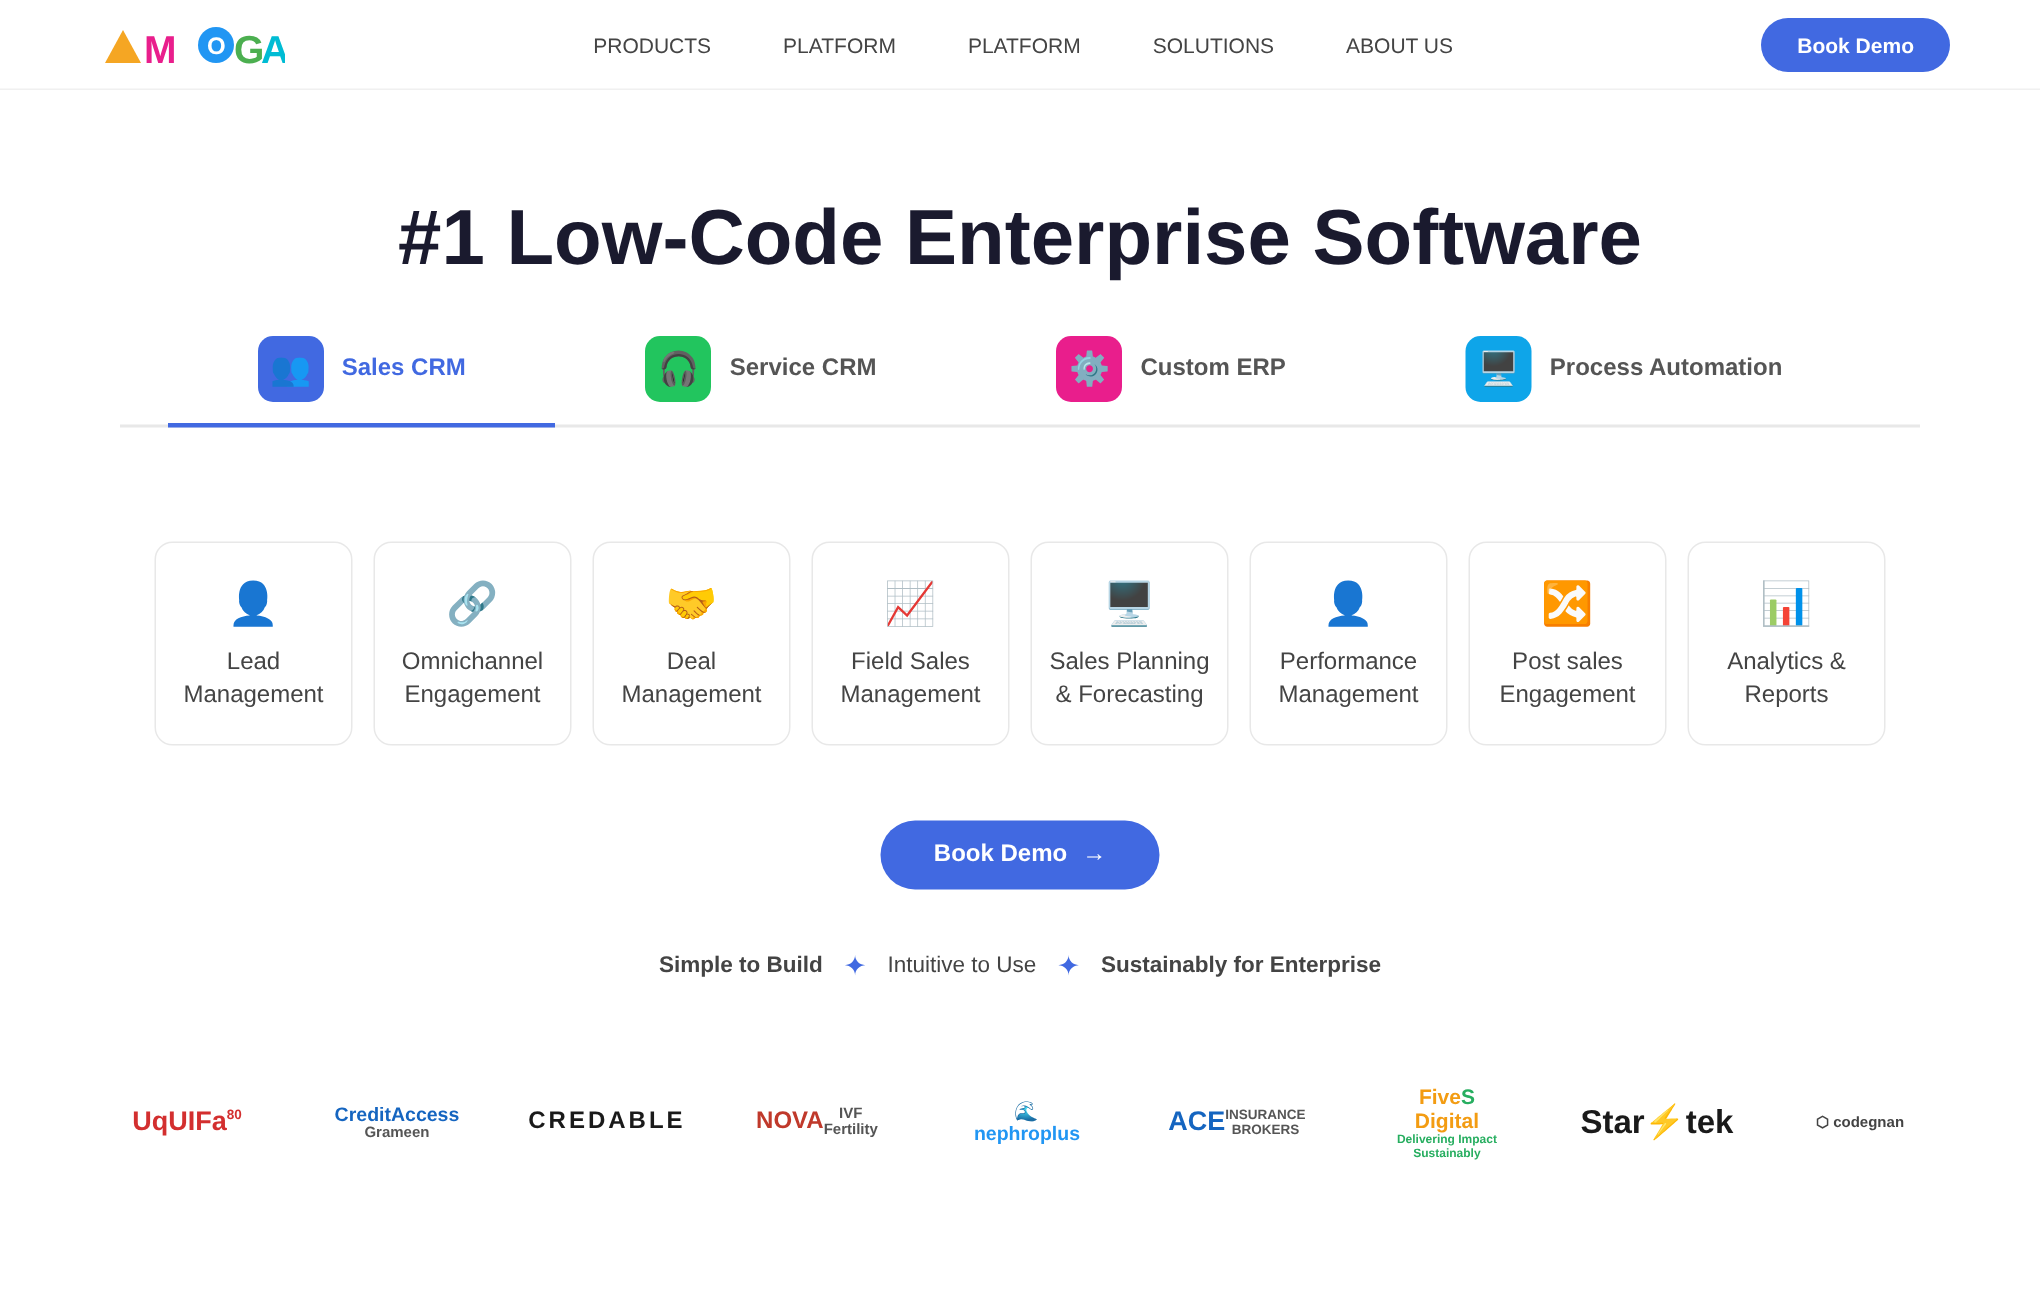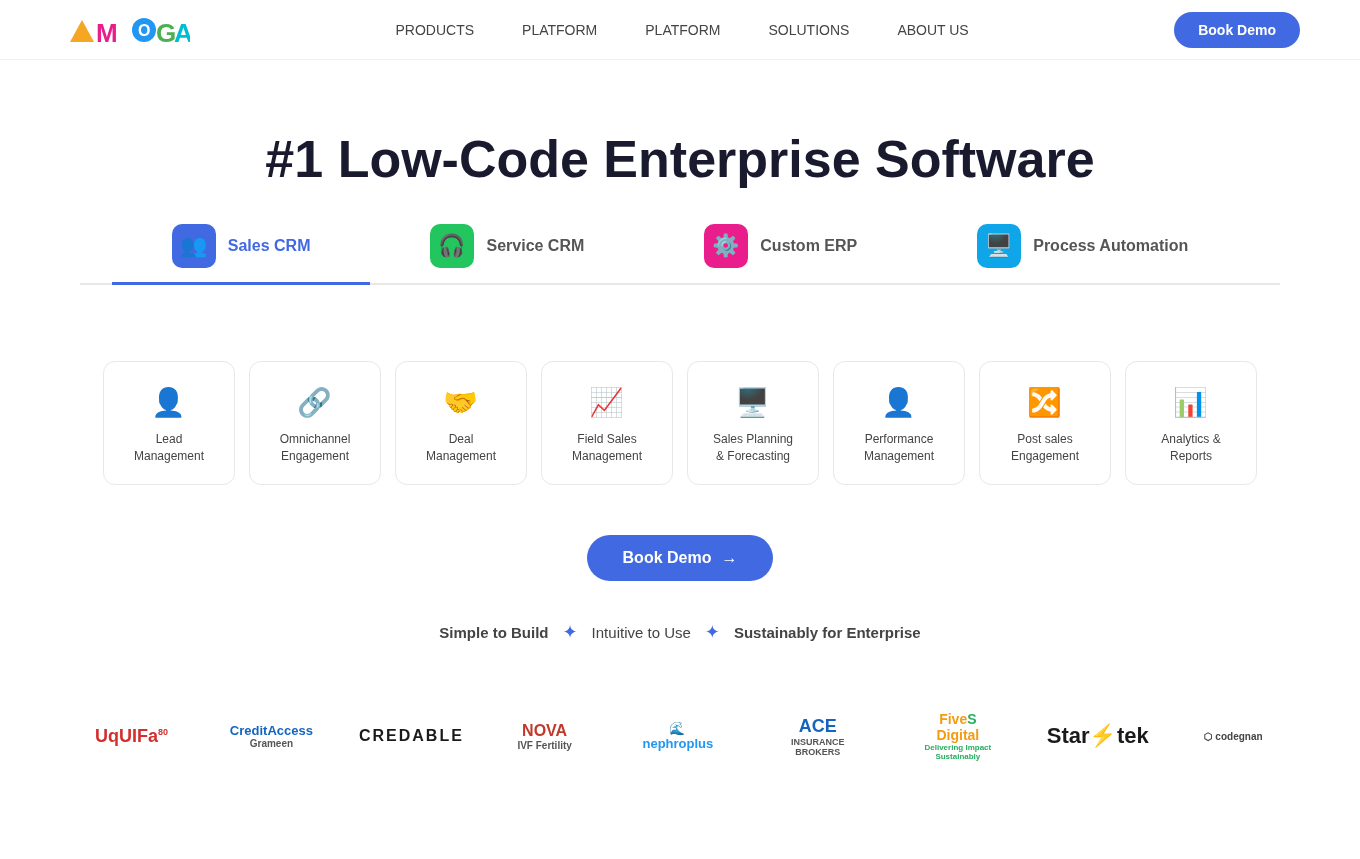--- a/index.html
+++ b/index.html
@@ -42,21 +42,21 @@
     .tab-icon.teal { background: #0ea5e9; color: #fff; }
 
     
     .features { display: flex; justify-content: center; gap: 14px; flex-wrap: wrap; padding: 36px 60px 20px; max-width: 1280px; margin: 0 auto; }
     .feature-card {
       width: 132px; background: #fff; border: 1px solid #e8e8e8; border-radius: 12px;
       display: flex; flex-direction: column; align-items: center; justify-content: center;
       padding: 24px 10px 20px; gap: 12px; cursor: pointer;
     }
     .feature-icon { font-size: 28px; }
-    .feature-label { font-size: 12px; color: #444; text-align: center; line-height: 1.4; }
+    .feature-label { font-size: 16px; color: #444; text-align: center; line-height: 1.4; }
 
     
     .cta { text-align: center; padding: 30px 20px 20px; }
     .btn-demo-lg {
       background: #4169e1; color: #fff; border: none; border-radius: 28px;
       padding: 14px 36px; font-size: 16px; font-weight: 600; cursor: pointer; display: inline-flex; align-items: center; gap: 10px;
     }
 
     
     .tagline { text-align: center; padding: 20px; font-size: 15px; color: #444; display: flex; justify-content: center; align-items: center; gap: 14px; }
@@ -202,30 +202,30 @@
   <div class="logo-wrapper logo-item creditaccess">
     <span style="display:flex;flex-direction:column;align-items:center;">
       <span style="font-weight:800;font-size:13px;color:#1565c0;">CreditAccess</span>
       <span style="font-size:10px;color:#555;">Grameen</span>
     </span>
   </div>
   <div class="logo-wrapper logo-item credable">
     <span>CREDABLE</span>
   </div>
   <div class="logo-wrapper logo-item nova">
-    <span style="display:flex;flex-direction:column;align-items:center;">
+    <span style="display:flex;flex-direction:row;align-items:center;">
       <span style="font-weight:900;font-size:16px;color:#c0392b;">NOVA</span>
       <span style="font-size:10px;color:#555;">IVF Fertility</span>
     </span>
   </div>
   <div class="logo-wrapper logo-item nephroplus">
     <span style="color:#2196f3;font-weight:600;font-size:13px;">🌊 nephroplus</span>
   </div>
   <div class="logo-wrapper logo-item ace">
-    <span style="display:flex;flex-direction:column;align-items:center;">
+    <span style="display:flex;flex-direction:row;align-items:center;">
       <span style="font-weight:800;font-size:18px;color:#1565c0;">ACE</span>
       <span style="font-size:9px;color:#555;">INSURANCE BROKERS</span>
     </span>
   </div>
   <div class="logo-wrapper logo-item fives">
     <span style="display:flex;flex-direction:column;align-items:center;">
       <span style="font-weight:800;font-size:14px;color:#f39c12;">Five<span style="color:#27ae60;">S</span> Digital</span>
       <span style="font-size:8px;color:#27ae60;">Delivering Impact Sustainably</span>
     </span>
   </div>

